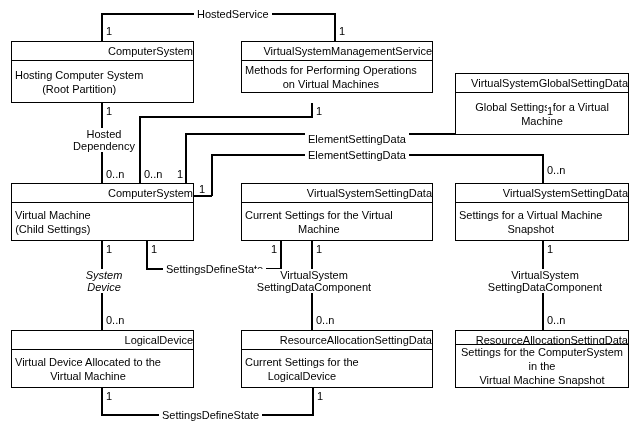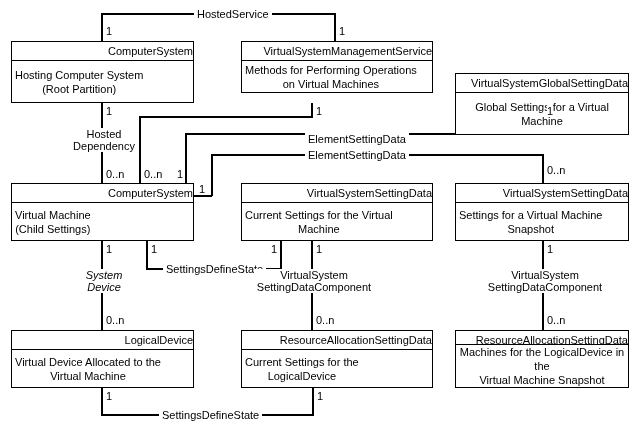--- a/index.html
+++ b/index.html
@@ -179,21 +179,21 @@
         <div>Current Settings for the</div>
         <div>LogicalDevice</div>
       </div>
     </div>
   </div>
 
   <div class="uml-box" style="left:455px; top:330px; width:174px; height:58px;">
     <div class="uml-title">ResourceAllocationSettingData</div>
     <div class="uml-body">
       <div>
-        <div>Machines for the LogicalDevice in the</div>
+        <div>Settings for the ComputerSystem in the</div>
         <div>Virtual Machine Snapshot</div>
       </div>
     </div>
   </div>
 
   <div class="edge-label" style="left:178px; top:8px; padding:0 3px;margin-left:16px;">HostedService</div>
 
   <div class="edge-label" style="left:69px; top:128px; width:66px; padding:0 2px;">
     <div>Hosted</div>
     <div>Dependency</div>

